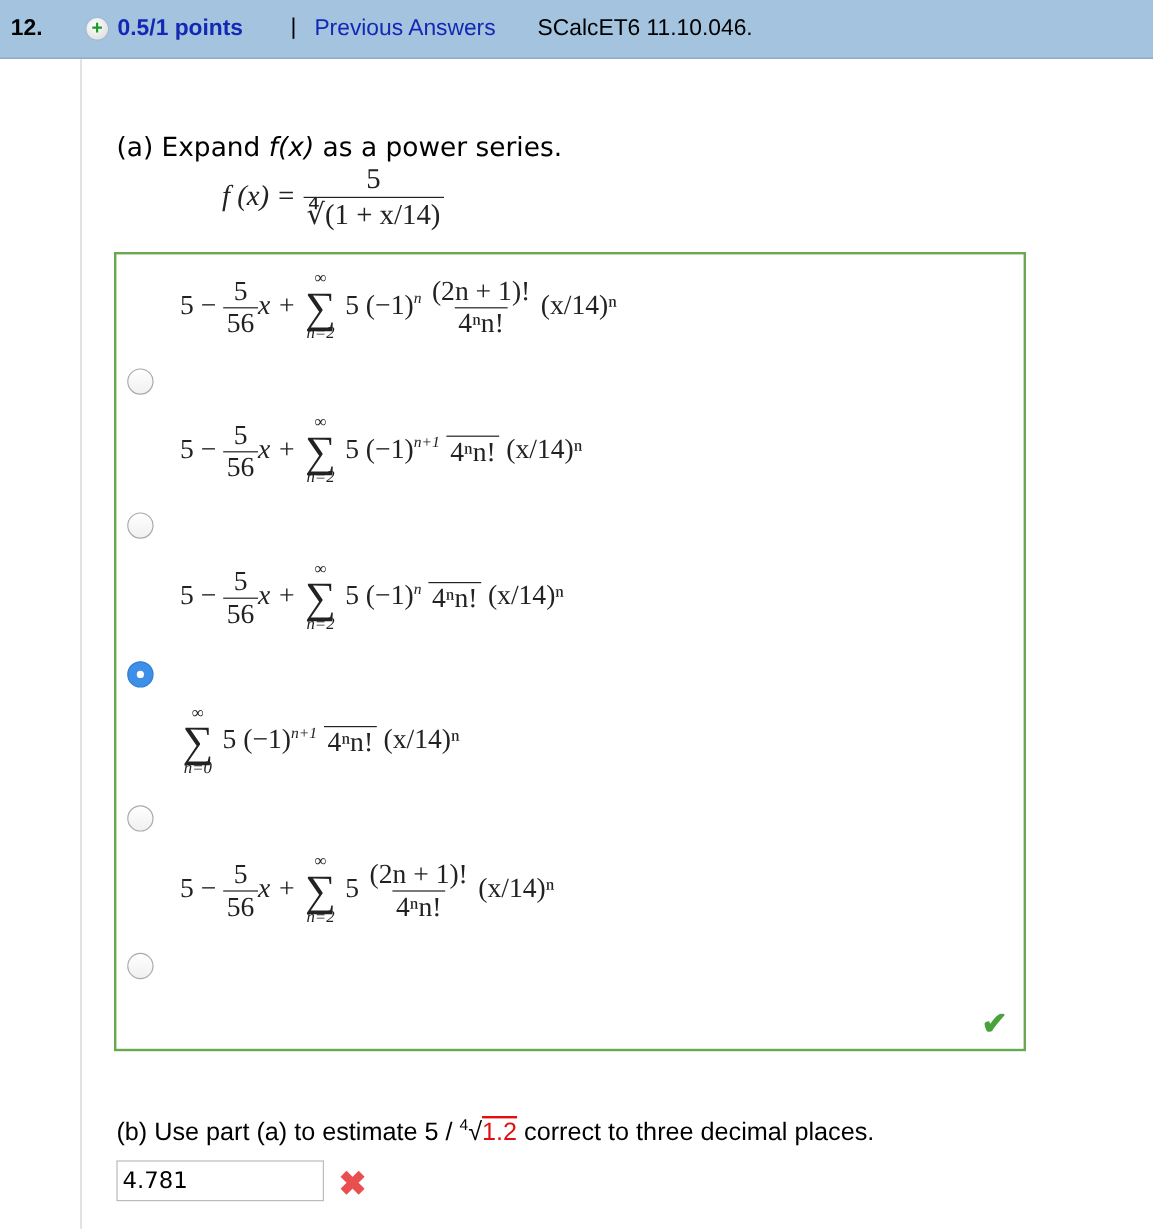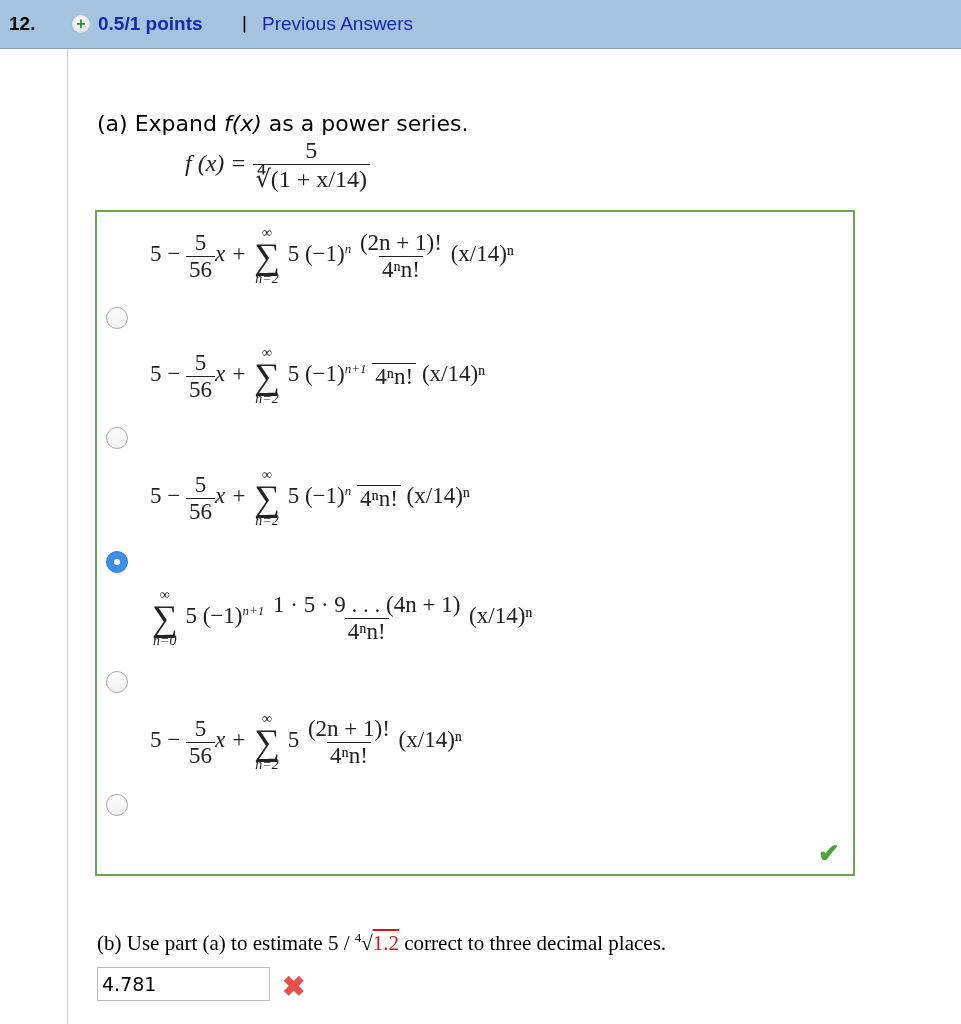--- a/index.html
+++ b/index.html
@@ -22,34 +22,35 @@
   .box { position:absolute; left:95px; top:210px; width:756px; height:662px; border:2px solid #6aa84f; }
   .opt { position:absolute; left:0; font-size:23px; }
   .radio { position:absolute; width:22px; height:22px; border-radius:50%; border:1px solid #aaa; background:linear-gradient(#fff,#f0f0f0); box-sizing:border-box; }
   .radio.sel { background:#3d8fe8; border:1px solid #2f7bd4; }
   .radio.sel::after { content:""; position:absolute; left:7px; top:7px; width:6px; height:6px; border-radius:50%; background:#fff; }
   .sigma { display:inline-flex; flex-direction:column; align-items:center; vertical-align:middle; margin:0 2px; }
   .sigma .big { font-size:36px; line-height:32px; }
   .sigma .sm { font-size:14px; line-height:14px; }
   sup { font-size:13px; }
   .check { position:absolute; left:818px; top:838px; color:#4aa33a; font-size:26px; font-weight:bold; }
-  .partb { position:absolute; left:97px; top:930px; font-size:21px; font-family:Liberation Serif, serif; }
+  .partb { position:absolute; left:97px; top:930px; font-size:21px; font-family:Liberation Sans, sans-serif; }
   .red { color:#e01010; text-decoration:overline; }
   .answer { position:absolute; left:97px; top:967px; width:173px; height:34px; border:1px solid #bbb; box-sizing:border-box; font-size:19px; padding:5px 4px; font-family:"DejaVu Sans", sans-serif; }
   .xmark { position:absolute; left:282px; top:970px; color:#e85050; font-size:28px; font-weight:bold; }
 </style>
 </head>
 <body>
 
 <div class="header">
   <span class="qnum">12.</span>
   <span class="plus">+</span>
   <span class="points">0.5/1 points</span>
   <span class="sep">|</span>
   <span class="prev">Previous Answers</span>
+  <span class="code">SCalcET6 11.10.046.</span>
 </div>
 
 <div class="leftrule"></div>
 
 <div class="parta">
   <span>(a) Expand </span><span class="it">f(x)</span><span> as a power series.</span>
 </div>
 
 <div class="fx math">
   <span class="it">f (x) =</span>
@@ -120,21 +121,20 @@
   <div class="radio sel" style="left:9px; top:339px;"></div>
 
   <div class="opt math" style="top:376px; left:53px;">
     <span class="sigma">
         <span class="sm">∞</span>
         <span class="big">∑</span>
         <span class="sm it">n=0</span>
       </span>
     <span>5 (−1)</span><sup class="it">n+1</sup>
     <span class="frac">
-        <span class="num">1 · 5 · 9 . . . (4n + 1)</span>
         <span class="den">4ⁿn!</span>
       </span>
     <span>(x/14)ⁿ</span>
   </div>
   <div class="radio" style="left:9px; top:459px;"></div>
 
   <div class="opt math" style="top:500px; left:53px;">
     <span>5 − </span>
     <span class="frac">
         <span class="num">5</span>

